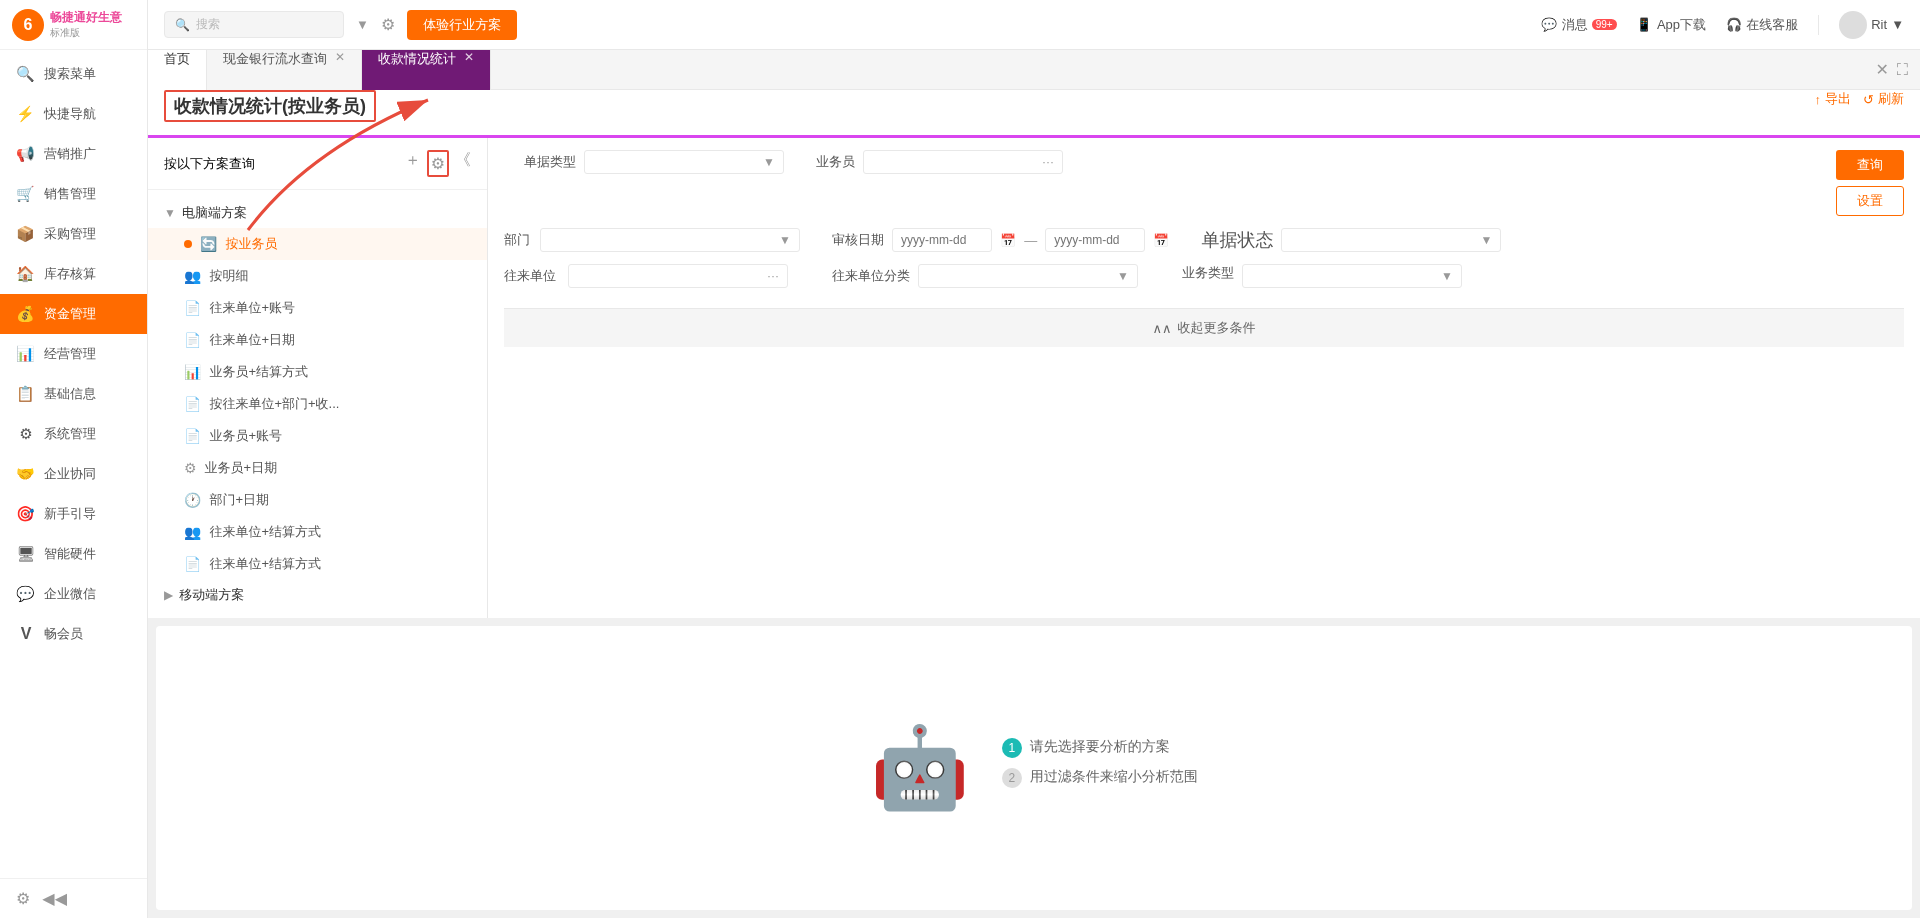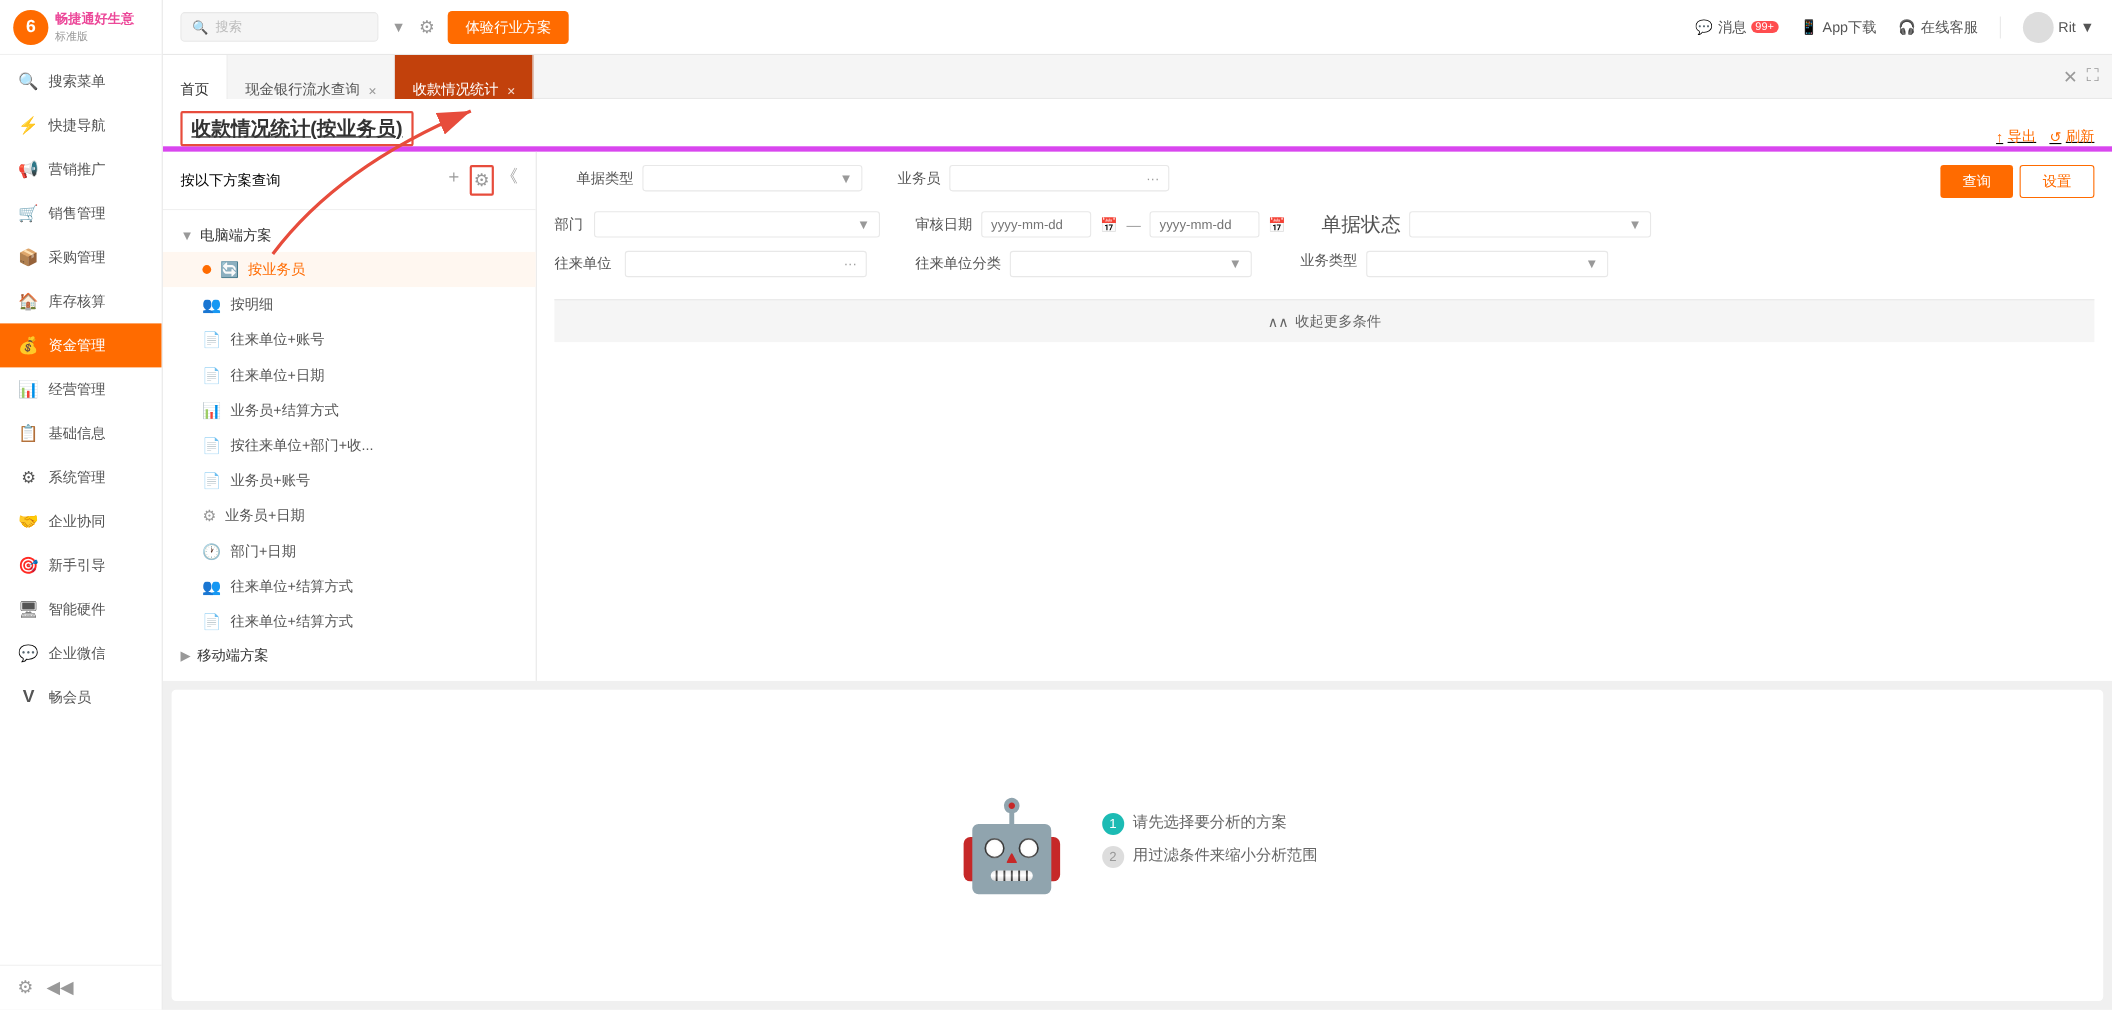--- a/index.html
+++ b/index.html
@@ -28,32 +28,32 @@
     .header-right { margin-left: auto; display: flex; align-items: center; gap: 20px; color: #555; font-size: 13px; }
     .header-msg { display: flex; align-items: center; gap: 4px; cursor: pointer; position: relative; }
     .badge { background: #ff4d4f; color: white; font-size: 10px; border-radius: 10px; padding: 0 4px; min-width: 18px; text-align: center; }
     .header-app { display: flex; align-items: center; gap: 4px; cursor: pointer; }
     .header-service { display: flex; align-items: center; gap: 4px; cursor: pointer; }
     .header-user { display: flex; align-items: center; gap: 4px; cursor: pointer; }
     .user-avatar { width: 28px; height: 28px; background: #ddd; border-radius: 50%; }
 
     
     .tab-bar { height: 40px; background: #f5f5f5; border-bottom: 1px solid #e8e8e8; display: flex; align-items: center; padding: 0 0 0 0; }
-    .tab-item { height: 40px; display: flex; align-items: flex-end; padding: 0 16px; cursor: pointer; color: #555; font-size: 13px; border-right: 1px solid #e8e8e8; position: relative; font-family: Liberation Mono, monospace; }
+    .tab-item { height: 40px; display: flex; align-items: flex-start; padding: 0 16px; cursor: pointer; color: #555; font-size: 13px; border-right: 1px solid #e8e8e8; position: relative; }
     .tab-item.home { background: #fff; color: #333; }
-    .tab-item.active { background: #c2410c; color: white; }
+    .tab-item.active { background: #701a75; color: white; }
     .tab-item .tab-close { margin-left: 8px; color: rgba(255,255,255,0.8); font-size: 12px; cursor: pointer; }
     .tab-item.inactive { background: #f5f5f5; color: #555; }
     .tab-item.inactive .tab-close { color: #999; }
     .tab-right { margin-left: auto; display: flex; align-items: center; gap: 8px; padding-right: 12px; }
     .tab-window-btn { color: #999; cursor: pointer; font-size: 16px; }
 
     
     .page-content { flex: 1; overflow: hidden; display: flex; flex-direction: column; background: #f0f0f0; }
-    .page-header { background: #fff; padding: 0 16px; height: 48px; display: flex; align-items: flex-end; border-bottom: 5px solid #d946ef; text-decoration: underline; }
+    .page-header { background: #fff; padding: 0 16px; height: 48px; display: flex; align-items: flex-start; border-bottom: 3px solid #d946ef; }
     .page-title { font-size: 18px; font-weight: bold; color: #333; border: 2px solid #e74c3c; padding: 2px 8px; }
     .page-header-right { margin-left: auto; display: flex; align-items: center; gap: 12px; }
     .export-btn { color: #ff6b00; cursor: pointer; display: flex; align-items: center; gap: 4px; font-size: 13px; }
     .refresh-btn { color: #ff6b00; cursor: pointer; display: flex; align-items: center; gap: 4px; font-size: 13px; }
     .scheme-panel { width: 340px; border-right: 1px solid #e8e8e8; flex-shrink: 0; }
     .scheme-header { padding: 12px 16px; display: flex; align-items: center; gap: 8px; border-bottom: 1px solid #f0f0f0; }
     .scheme-actions { display: flex; gap: 6px; margin-left: auto; }
     .scheme-action-btn { color: #999; cursor: pointer; font-size: 16px; }
     .scheme-tree { padding: 8px 0; }
     .tree-group { }
@@ -342,21 +342,21 @@
             </div>
 
             <div style="display:flex; align-items:center; gap:8px; margin-left:20px;">
               <span style="font-size:13px; color:#555;">业务员</span>
               <div class="select-wrapper">
                 <span class="select-label"> </span>
                 <span class="select-arrow">···</span>
               </div>
             </div>
 
-            <div style="margin-left:auto; display:flex; gap:6px;">
+            <div style="margin-left:auto; display:flex; flex-direction:column; gap:6px;">
               <button class="query-btn">查询</button>
               <button class="settings-btn">设置</button>
             </div>
           </div>
 
           <div style="display:flex; align-items:center; gap:12px; margin-bottom:12px;">
             <div style="display:flex; align-items:center; gap:8px;">
               <span style="font-size:13px; color:#555; min-width:28px;">部门</span>
               <div class="select-wrapper" style="min-width:260px;">
                 <span class="select-label"> </span>

